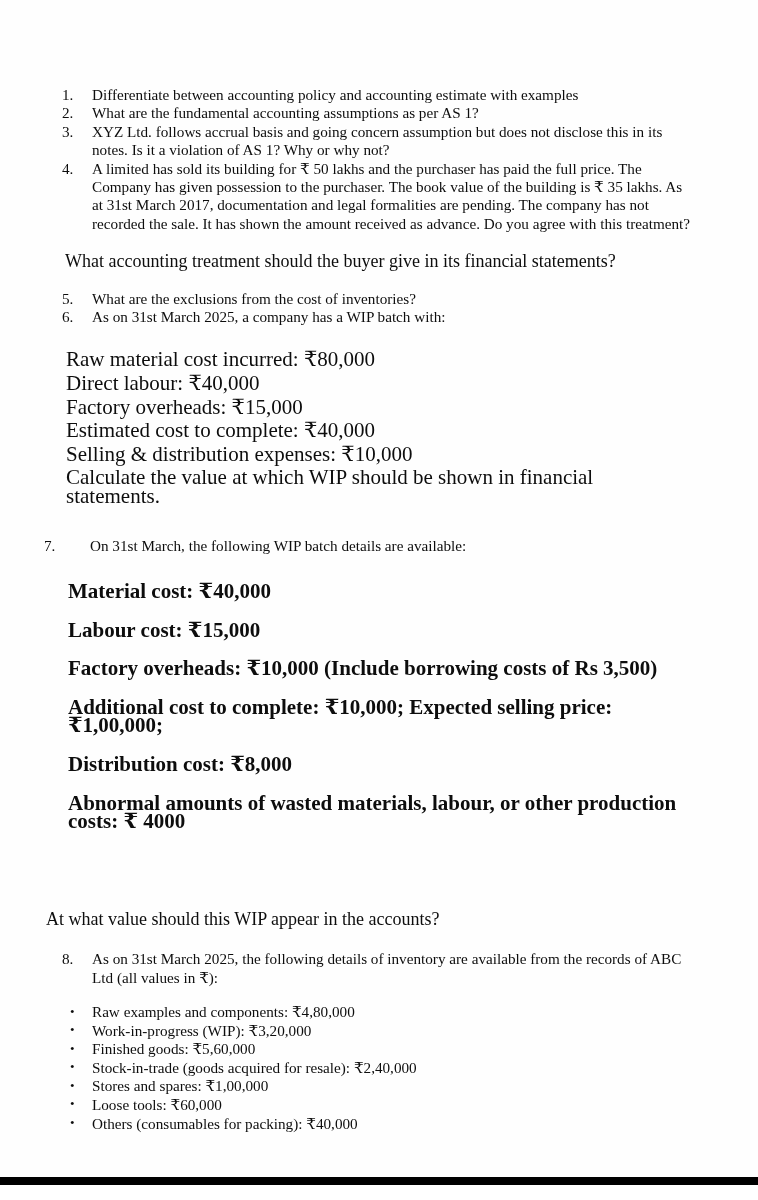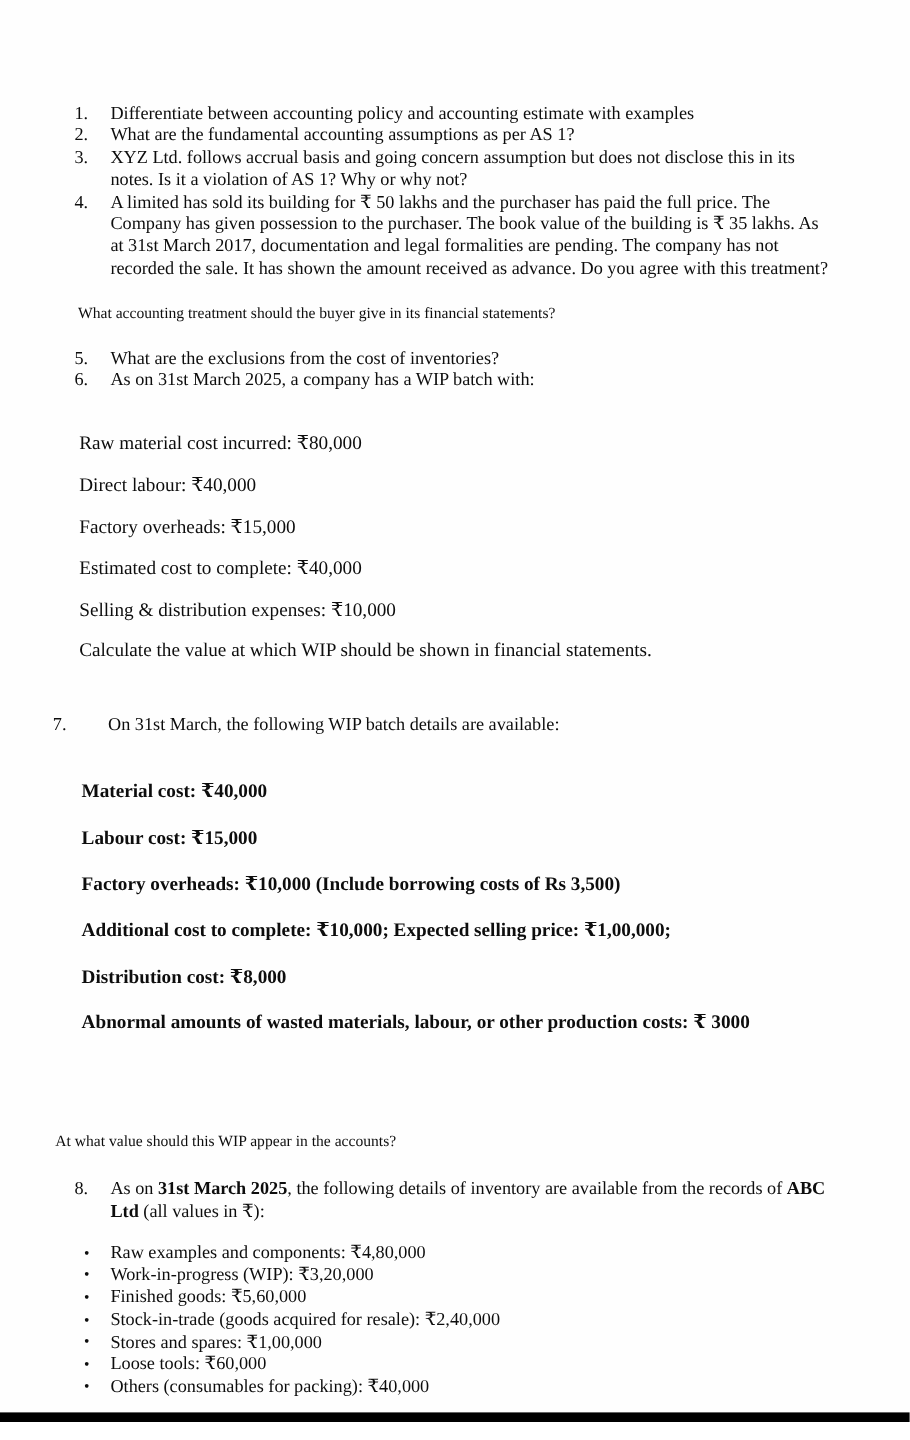--- a/index.html
+++ b/index.html
@@ -61,33 +61,33 @@
   
   .num-item.wide {
     margin-left: 44px;
     padding-left: 46px;
   }
 
   .plain-para {
     margin: 0;
     margin-left: 65px;
     margin-right: 68px;
-    font-size: 13px;
+    font-size: 18px;
     line-height: 18.4px;
   }
   .plain-para.outdent {
     margin-left: 46px;
     margin-top: 48px;
   }
 
   .data-line {
-    margin: 16px;
+    margin: 5px;
     margin-left: 66px;
     margin-right: 68px;
-    font-size: 16px;
+    font-size: 21px;
     line-height: 18.6px;
   }
   .data-line.spaced {
     margin-left: 68px;
     line-height: 18.6px;
   }
 
   .bullet-list {
     list-style: none;
     margin: 0;
@@ -111,21 +111,21 @@
 
   
   .gap-sm  { height: 11px; }
   .gap-md  { height: 16px; }
   .gap-lg  { height: 19px; }
   .gap-xl  { height: 22px; }
   .gap-xxl { height: 26px; }
 
   .spaced-block > .data-line { margin-bottom: 20px; font-weight: bold; }
 
-  b, strong { font-weight: bold; }
+  b, strong { font-weight: normal; }
 
   .footer-bar {
     position: absolute;
     left: 0;
     top: 1177px;
     width: 758px;
     height: 8px;
     background: #000000;
   }
   .footer-under {
@@ -198,21 +198,21 @@
     </div>
 
     <div class="gap-xl"></div>
 
     <div class="spaced-block">
       <p class="data-line spaced">Material cost: ₹40,000</p>
       <p class="data-line spaced">Labour cost: ₹15,000</p>
       <p class="data-line spaced">Factory overheads: ₹10,000 (Include borrowing costs of Rs 3,500)</p>
       <p class="data-line spaced">Additional cost to complete: ₹10,000; Expected selling price: ₹1,00,000;</p>
       <p class="data-line spaced">Distribution cost: ₹8,000</p>
-      <p class="data-line spaced">Abnormal amounts of wasted materials, labour, or other production costs: ₹ 3000</p>
+      <p class="data-line spaced">Abnormal amounts of wasted materials, labour, or other production costs: ₹ 4000</p>
     </div>
 
     <div class="gap-sm"></div>
 
     <p class="plain-para outdent">At what value should this WIP appear in the accounts?</p>
 
     <div class="gap-xl"></div>
 
     <div class="num-item">
       <span class="marker">8.</span>

